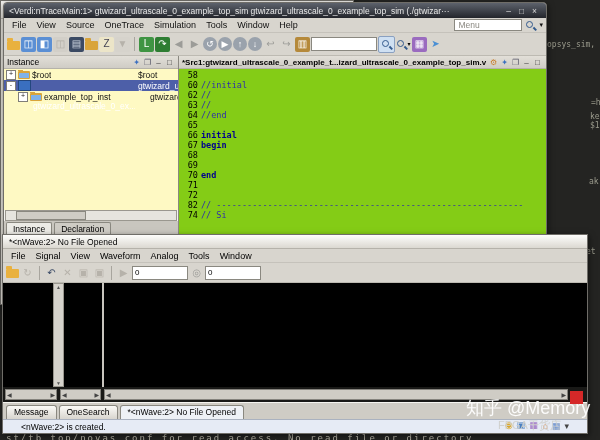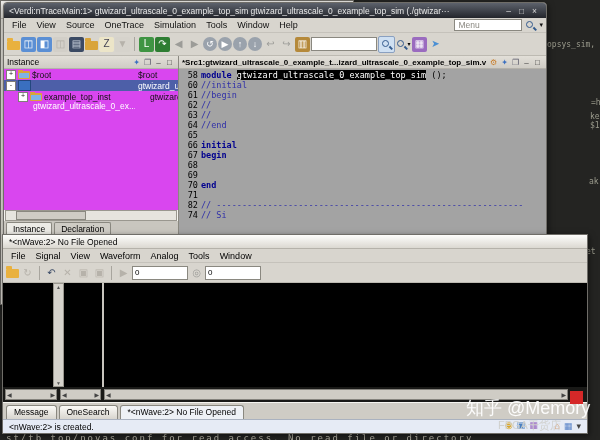--- a/index.html
+++ b/index.html
@@ -39,39 +39,39 @@
   
   #verdi-content{flex:1;display:flex;min-height:0}
   #instance-panel{width:174px;flex:none;border-right:1px solid #8a8880;display:flex;flex-direction:column;background:#f4f3ef}
   .phead{height:12px;flex:none;display:flex;align-items:center;font-size:8.5px;padding:0 3px;
          background:linear-gradient(#e2dfd8,#cfccc5);border-bottom:1px solid #b5b2aa;gap:1px}
   .phead .pt{flex:1;white-space:nowrap;overflow:hidden}
   .pico{font-size:8px;width:11px;text-align:center;flex:none}
   .colhead{display:flex;height:11px;flex:none;font-size:8.5px;font-weight:bold}
   .colcell{background:linear-gradient(#f8f7f4,#dcd9d2);border:1px solid;border-color:#fff #9a978f #9a978f #fff;
            text-align:center;line-height:9px;overflow:hidden}
-  .treebody{flex:1;background:#d946ef;overflow:hidden}
+  .treebody{flex:1;background:#fef9c3;overflow:hidden}
   .hrow{display:flex;height:11px;align-items:center;font-size:8.5px;color:#111}
   .hrow.sel{background:#4d5fa8;color:#fff}
   .hleft{width:129px;flex:none;display:flex;align-items:center;overflow:hidden;gap:2px}
   .hmod{flex:1;overflow:hidden;white-space:nowrap;padding-left:3px}
   .exp{width:8px;height:8px;flex:none;border:1px solid #807e78;background:#fff;color:#222;
        font-size:7px;line-height:6px;text-align:center}
   .ifold{width:12px;height:8px;background:#d9a43a;border-radius:1px;position:relative;flex:none}
   .ifold::before{content:"";position:absolute;top:-2px;left:0;width:5px;height:2px;background:#d9a43a;border-radius:1px 1px 0 0}
   .ifold::after{content:"";position:absolute;left:1px;top:2px;right:1px;bottom:1px;background:#7fb2e8}
   .ichip{width:11px;height:9px;background:#3a6fc0;border:1px solid #24477e;color:#fff;font-size:6px;
          line-height:8px;text-align:center;flex:none}
   .hscrollbar{height:9px;flex:none;margin:0 1px;background:#e6e4de;border:1px solid #9a978f;position:relative}
   .hscrollbar .thumb{position:absolute;left:10px;top:0;bottom:0;width:40%;background:#cfccc5;border:1px solid #8a8880}
   .ptabs{height:14px;flex:none;display:flex;align-items:flex-end;background:#c9c6bf;padding-left:2px;gap:2px}
   .ptab{height:12px;padding:0 6px;font-size:8.5px;background:#cfccc5;border:1px solid #8a8880;border-bottom:none;
         border-radius:2px 2px 0 0;line-height:12px;white-space:nowrap}
   .ptab.active{background:#ecebe6}
-  #source-panel{flex:1;display:flex;flex-direction:column;background:#a3a3a3;min-width:0}
+  #source-panel{flex:1;display:flex;flex-direction:column;background:#84cc16;min-width:0}
   .codewrap{flex:1;overflow:hidden;padding-top:1px}
   .sl{display:flex;height:10px;font-family:"DejaVu Sans Mono",monospace;font-size:8.5px;line-height:10px;white-space:pre}
   .sl .no{width:19px;flex:none;text-align:right;padding-right:3px;color:#000}
   .kw{color:#00008f;font-weight:bold}.cm{color:#3030a8}.pl{color:#000}.selid{background:#000;color:#fff}
   
   #nwave-win{left:2px;top:234px;width:584px;height:198px;display:flex;flex-direction:column}
   .ntitle{height:13px;flex:none;font-size:8.5px;display:flex;align-items:center;padding:0 6px;
           background:linear-gradient(#fdfdfb,#dbd8d1);border-bottom:1px solid #b5b2aa}
   .nmenubar{height:13px;flex:none;display:flex;align-items:center;font-size:9px;padding:0 3px;border-bottom:1px solid #c5c2bb}
   .ntoolbar{height:19px;flex:none;display:flex;align-items:center;padding:0 3px;gap:1px;border-bottom:1px solid #bdbab2}
@@ -83,21 +83,21 @@
   #wv-values{width:38px;flex:none}
   #wv-canvas{flex:1;border-left:2px solid #c8c5be}
   .hscrollrow{height:13px;flex:none;background:#191917;display:flex;align-items:center;gap:3px;padding:1px 2px}
   .sbar{height:9px;background:#cfccc5;border:1px solid #85837d;display:flex;align-items:center;
         justify-content:space-between;font-size:6px;color:#444;padding:0 1px}
   .btabs{height:15px;flex:none;background:#cfccc5;display:flex;align-items:flex-end;padding:1px 3px 0;gap:2px;border-top:1px solid #f5f4f0}
   .btab{height:13px;line-height:12px;padding:0 7px;font-size:8.5px;background:linear-gradient(#fbfaf7,#d8d5ce);
         border:1px solid #8a8880;border-radius:3px 3px 0 0;border-bottom:none;white-space:nowrap}
   .btab.active{background:#eef1f6}
   .statusbar{height:13px;flex:none;background:#e6ebf5;display:flex;align-items:center;font-size:8.5px;
-             padding:0 6px;border-top:1px solid #aab2c0;gap:4px}
+             padding:0 18px;border-top:1px solid #aab2c0;gap:4px}
   .statusbar .st{flex:1;white-space:nowrap;overflow:hidden}
   .sico{font-size:9px;line-height:1}
   
   #dialog{left:237px;top:82px;width:352px;height:303px;background:#dedbd4;border:1px solid #6f6d68;
           box-shadow:3px 4px 10px rgba(0,0,0,.55);z-index:10;display:flex;flex-direction:column}
   .dtitle{height:17px;flex:none;display:flex;align-items:center;background:linear-gradient(#f4f3f0,#dedbd4);
           border-bottom:1px solid #b5b2aa;font-size:9.5px;color:#1a1a1a}
   .dtitle .dt{flex:1;text-align:center;white-space:nowrap;overflow:hidden}
   .dclose{width:18px;text-align:center;font-size:10px;color:#333}
   .dbody{flex:1;position:relative;padding:6px 8px 4px}
@@ -267,33 +267,33 @@
         <span class="pt" style="font-size:8px;font-weight:bold">*Src1:gtwizard_ultrascale_0_example_t...izard_ultrascale_0_example_top_sim.v</span>
         <span id="src-head-icons" style="display:flex">
             <span class="pico" style="color: rgb(200, 125, 42);">⚙</span>
             <span class="pico" style="color: rgb(58, 111, 192);">✦</span>
             <span class="pico" style="color: rgb(85, 85, 102);">❐</span>
             <span class="pico" style="color: rgb(51, 51, 51);">–</span>
             <span class="pico" style="color: rgb(51, 51, 51);">□</span>
           </span>
       </div>
       <div class="codewrap" id="src-lines">
-          <div class="sl"><span class="no">58</span><span><span class="kw">module </span><span class="selid">gtwizard_ultrascale_0_example_top_sim</span><span class="pl"> ();</span></span></div>
+          <div class="sl"><span class="no">58</span></div>
           <div class="sl"><span class="no">60</span><span><span class="cm">//initial</span></span></div>
-          <div class="sl"><span class="no">61</span><span><span class="cm">//begin</span></span></div>
           <div class="sl"><span class="no">62</span><span><span class="cm">//</span></span></div>
           <div class="sl"><span class="no">63</span><span><span class="cm">//</span></span></div>
           <div class="sl"><span class="no">64</span><span><span class="cm">//end</span></span></div>
           <div class="sl"><span class="no">65</span><span></span></div>
           <div class="sl"><span class="no">66</span><span><span class="kw">initial</span></span></div>
           <div class="sl"><span class="no">67</span><span><span class="kw">begin</span></span></div>
           <div class="sl"><span class="no">68</span><span></span></div>
           <div class="sl"><span class="no">69</span><span></span></div>
           <div class="sl"><span class="no">70</span><span><span class="kw">end</span></span></div>
           <div class="sl"><span class="no">71</span><span></span></div>
+          <div class="sl"><span class="no">72</span><span></span></div>
           <div class="sl"><span class="no">82</span><span><span class="cm">// ------------------------------------------------------------</span></span></div>
           <div class="sl"><span class="no">74</span><span><span class="cm">// Si</span></span></div>
         </div>
     </div>
   </div>
 </div>
 
 <div class="win" id="nwave-win">
   <div class="ntitle">
     <span>*&lt;nWave:2&gt; No File Opened</span>

